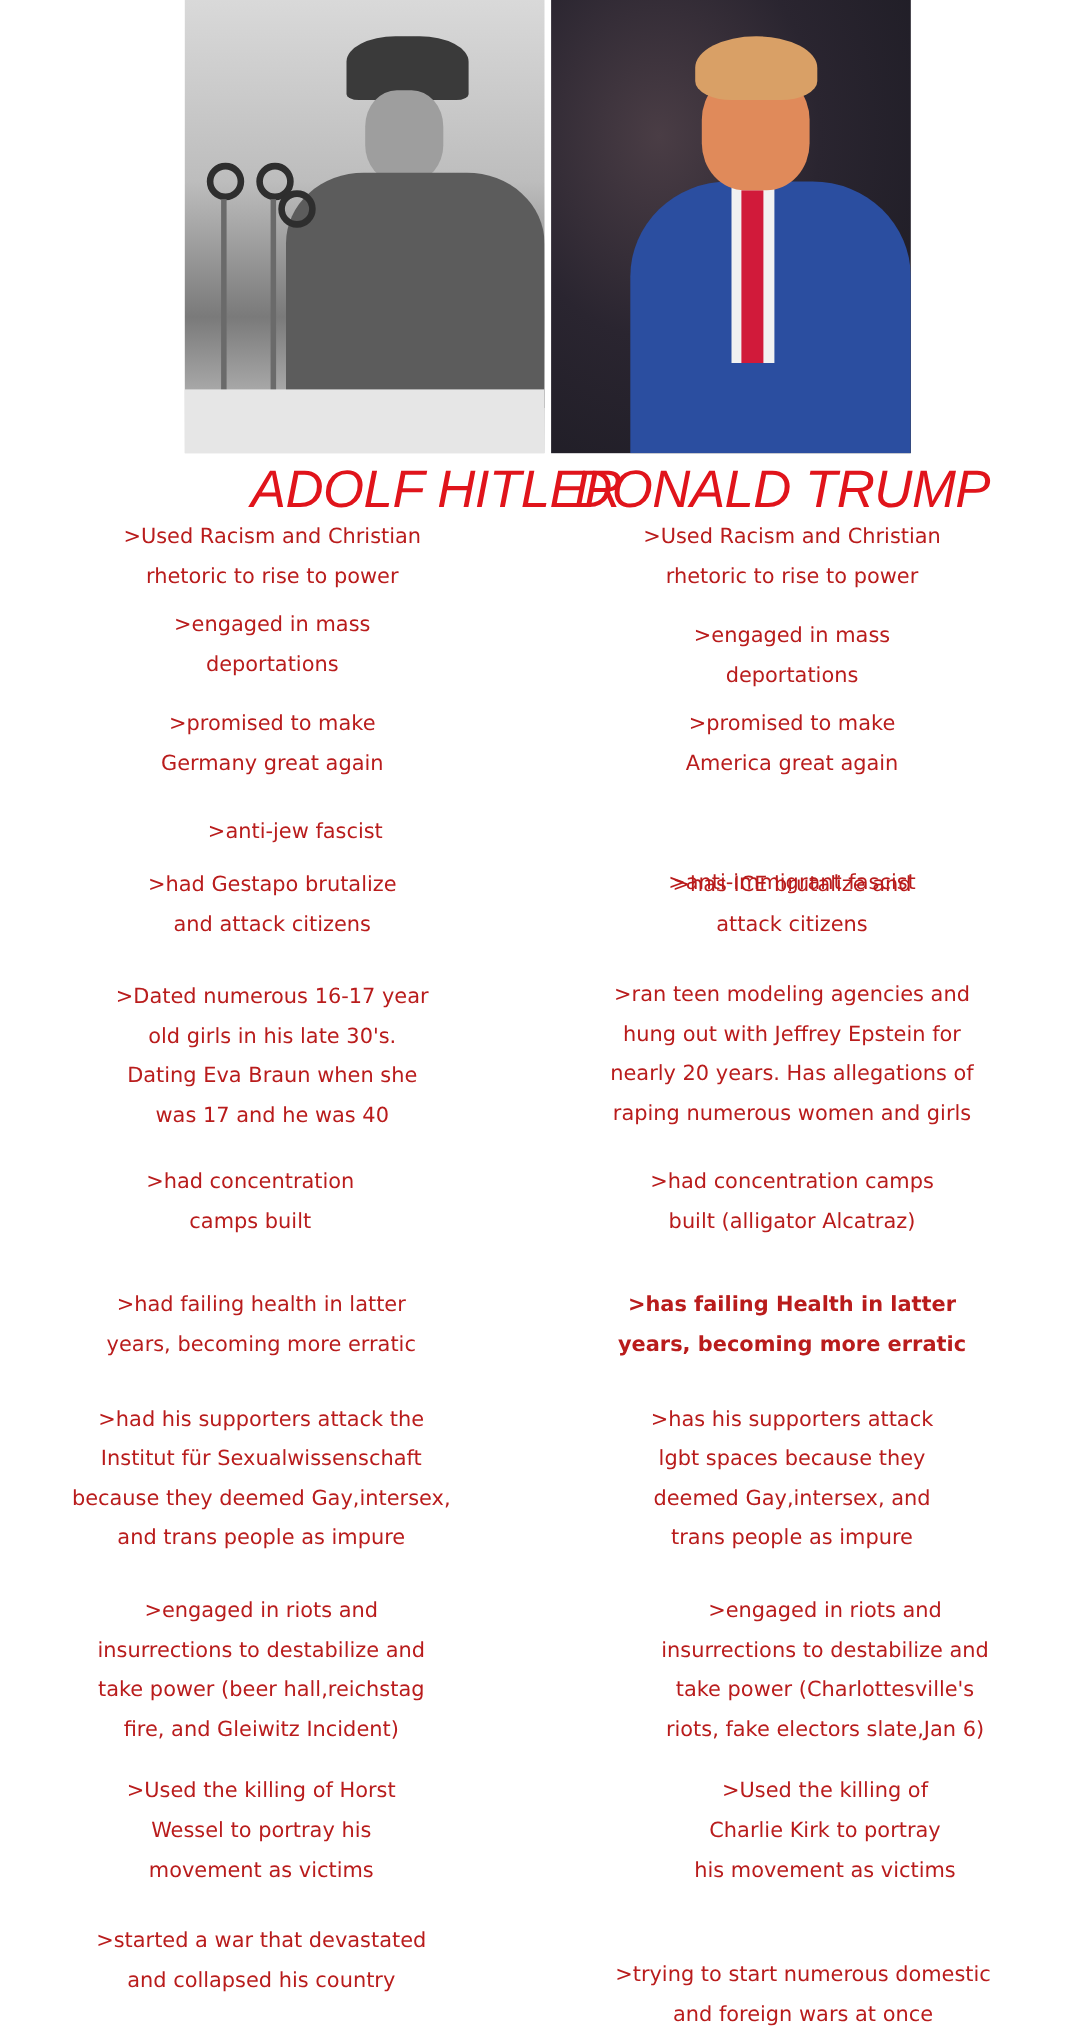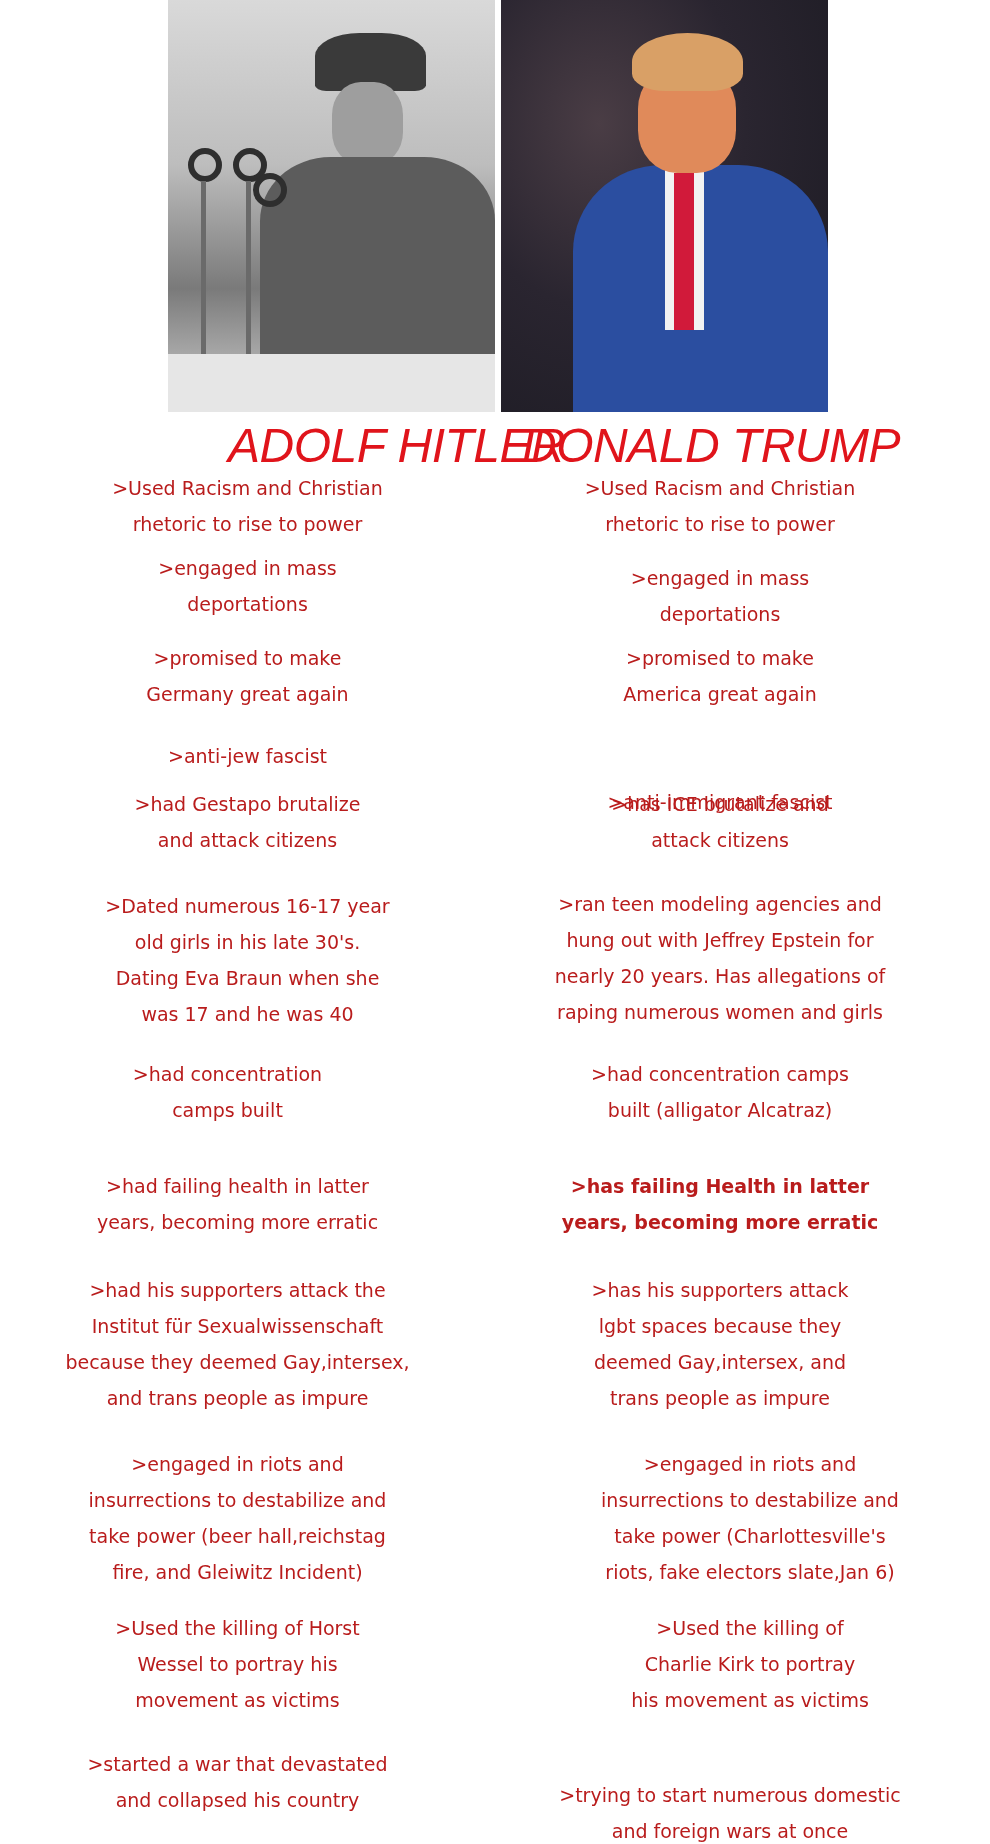--- a/index.html
+++ b/index.html
@@ -116,21 +116,21 @@
 <div class="cell lc" style="top:550px;">&gt;engaged in mass
 deportations</div>
 <div class="cell rc" style="top:560px;">&gt;engaged in mass
 deportations</div>
 
 <div class="cell lc" style="top:640px;">&gt;promised to make
 Germany great again</div>
 <div class="cell rc" style="top:640px;">&gt;promised to make
 America great again</div>
 
-<div class="cell lc" style="top:738px;">&gt;anti-jew fascist</div>
+<div class="cell lc" style="top:738px;padding-left:21px;">&gt;anti-jew fascist</div>
 <div class="cell rc" style="top:736px;margin-top:48px;">&gt;anti-immigrant fascist</div>
 
 <div class="cell lc" style="top:786px;">&gt;had Gestapo brutalize
 and attack citizens</div>
 <div class="cell rc" style="top:786px;">&gt;has ICE brutalize and
 attack citizens</div>
 
 <div class="cell lc" style="top:888px;">&gt;Dated numerous 16-17 year
 old girls in his late 30's.
 Dating Eva Braun when she

